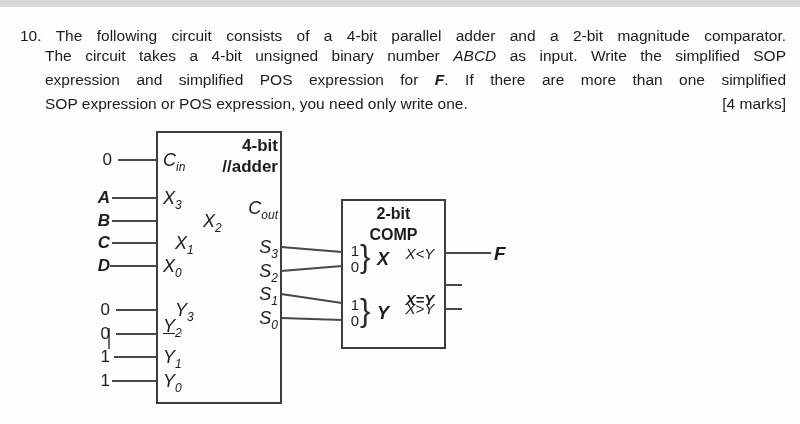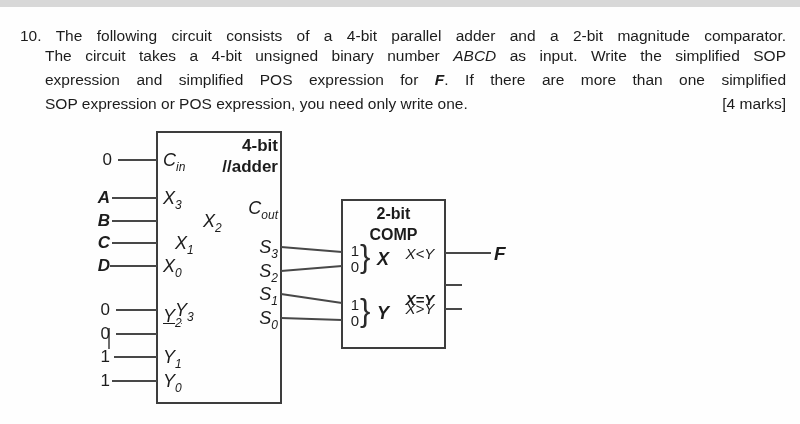--- a/index.html
+++ b/index.html
@@ -109,21 +109,21 @@
     <div>4-bit</div>
     <div>//adder</div>
   </div>
 
   <div class="pin" style="top:149px;"><span>C</span><sub>in</sub></div>
   <div class="pin" style="top:187px;"><span>X</span><sub>3</sub></div>
   <div class="pin" style="top:210px;margin-left:40px;"><span>X</span><sub>2</sub></div>
   <div class="pin" style="top:232px;margin-left:12px;"><span>X</span><sub>1</sub></div>
   <div class="pin" style="top:255px;"><span>X</span><sub>0</sub></div>
   <div class="pin" style="top:299px;margin-left:12px;"><span>Y</span><sub>3</sub></div>
-  <div class="pin" style="top:305px;text-decoration:underline;"><span>Y</span><sub>2</sub></div>
+  <div class="pin" style="top:315px;text-decoration:underline;"><span>Y</span><sub>2</sub></div>
   <div class="pin" style="top:346px;"><span>Y</span><sub>1</sub></div>
   <div class="pin" style="top:370px;"><span>Y</span><sub>0</sub></div>
 
   <div class="rpin" style="top:197px;"><span>C</span><sub>out</sub></div>
   <div class="rpin" style="top:236px;"><span>S</span><sub>3</sub></div>
   <div class="rpin" style="top:260px;"><span>S</span><sub>2</sub></div>
   <div class="rpin" style="top:283px;"><span>S</span><sub>1</sub></div>
   <div class="rpin" style="top:307px;"><span>S</span><sub>0</sub></div>
 
   <div class="comp-title">

